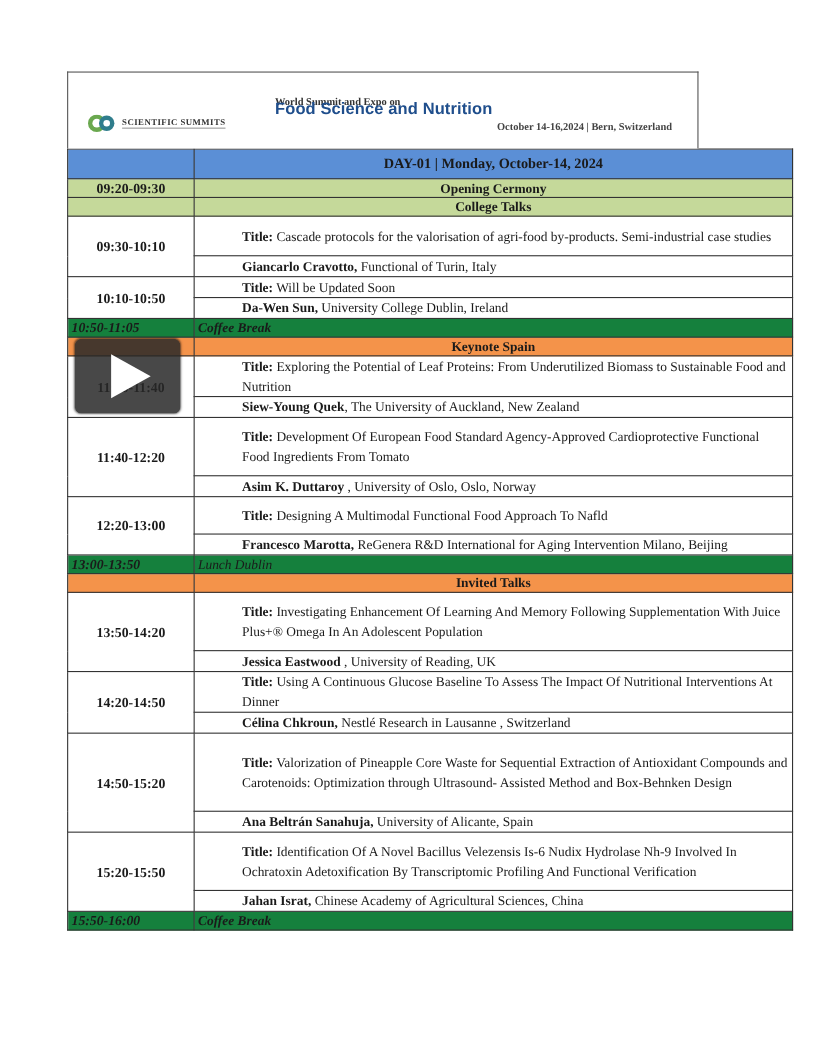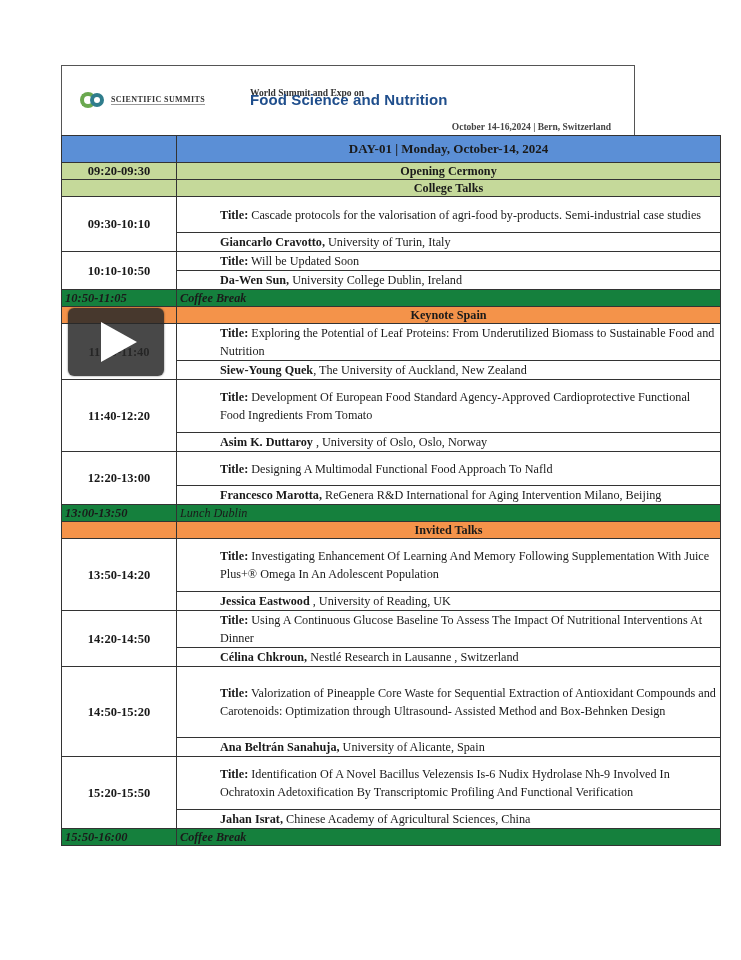--- a/index.html
+++ b/index.html
@@ -1,27 +1,27 @@
 <!DOCTYPE html>
 <html><head>
 <meta charset="utf-8">
 <style>
   html, body { margin: 0; padding: 0; background: #ffffff; }
   body { width: 741px; height: 960px; position: relative; overflow: hidden; font-family: "Liberation Serif", "DejaVu Serif", serif; color: #1a1a1a; }
   .page { position: absolute; left: 61px; top: 65px; width: 574px; }
   .header { height: 69px; border: 1px solid #555; border-bottom: none; position: relative; background: #fff; }
-  .logo { position: absolute; left: 18px; top: 24px; display: flex; align-items: center; }
+  .logo { position: absolute; left: 18px; top: 36px; display: flex; align-items: center; }
   .logo-mark { width: 28px; height: 20px; position: relative; }
   .logo-mark .c1 { position: absolute; left: 0; top: 2px; width: 16px; height: 16px; border-radius: 50%; border: 4px solid #6aa84f; border-right-color: transparent; box-sizing: border-box; }
   .logo-mark .c2 { position: absolute; left: 10px; top: 3px; width: 14px; height: 14px; border-radius: 50%; background: #2f7d8c; }
   .logo-mark .c3 { position: absolute; left: 14px; top: 7px; width: 6px; height: 6px; border-radius: 50%; background: #fff; }
   .logo-text { font-family: "Liberation Serif", serif; font-weight: bold; font-size: 8px; letter-spacing: 0.4px; color: #333; margin-left: 3px; border-bottom: 1px solid #999; }
   .event-pre { position: absolute; left: 188px; top: 22px; font-size: 9.5px; font-weight: bold; color: #333; }
   .event-title { position: absolute; left: 188px; top: 25px; font-family: "Liberation Sans", "DejaVu Sans", sans-serif; font-weight: bold; font-size: 15px; color: #1f4e8c; letter-spacing: 0.1px; }
-  .event-date { position: absolute; right: 23px; top: 56px; font-size: 9.5px; font-weight: bold; color: #444; }
+  .event-date { position: absolute; right: 23px; top: 45px; font-size: 9.5px; font-weight: bold; color: #444; }
   table { border-collapse: collapse; width: 660px; table-layout: fixed; }
   td { border: 1px solid #333; padding: 0 3px; font-size: 12.2px; line-height: 18px; vertical-align: middle; }
   td.time { width: 108px; text-align: center; font-weight: bold; font-size: 12.5px; margin-left: 10px; }
   .row-day td { background: #5b8fd6; height: 26px; text-align: center; font-weight: bold; font-size: 13px; color: #1a1a1a; }
   .row-olive td { background: #c5d99a; text-align: center; font-weight: bold; height: 16px; line-height: 16px; }
   .row-green td { background: #15803d; text-align: left; font-weight: bold; height: 16px; line-height: 16px; font-style: italic; }
   .row-orange td { background: #f4934a; text-align: center; font-weight: bold; height: 16px; line-height: 16px; }
   .row-green td.lunch { font-weight: normal; }
   td.content { text-align: left; padding-left: 43px; }
   b.lbl { font-weight: bold; }
@@ -59,21 +59,21 @@
     <tr class="row-olive">
       <td class="time"></td>
       <td>College  Talks</td>
     </tr>
 
     <tr>
       <td class="time" rowspan="2" style="height:54px">09:30-10:10</td>
       <td class="content" style="height:35px"><b class="lbl">Title:</b> <span>Cascade protocols for the valorisation of agri-food by-products. Semi-industrial case studies</span></td>
     </tr>
     <tr>
-      <td class="content"><b>Giancarlo  Cravotto,</b> <span>University of Turin, Italy</span></td>
+      <td class="content"><b>Giancarlo  Cravotto,</b> <span>Functional of Turin, Italy</span></td>
     </tr>
 
     <tr>
       <td class="time" rowspan="2">10:10-10:50</td>
       <td class="content"><b class="lbl">Title:</b> <span>Will be Updated Soon</span></td>
     </tr>
     <tr>
       <td class="content"><b>Da-Wen  Sun,</b> <span>University College Dublin, Ireland</span></td>
     </tr>
 

